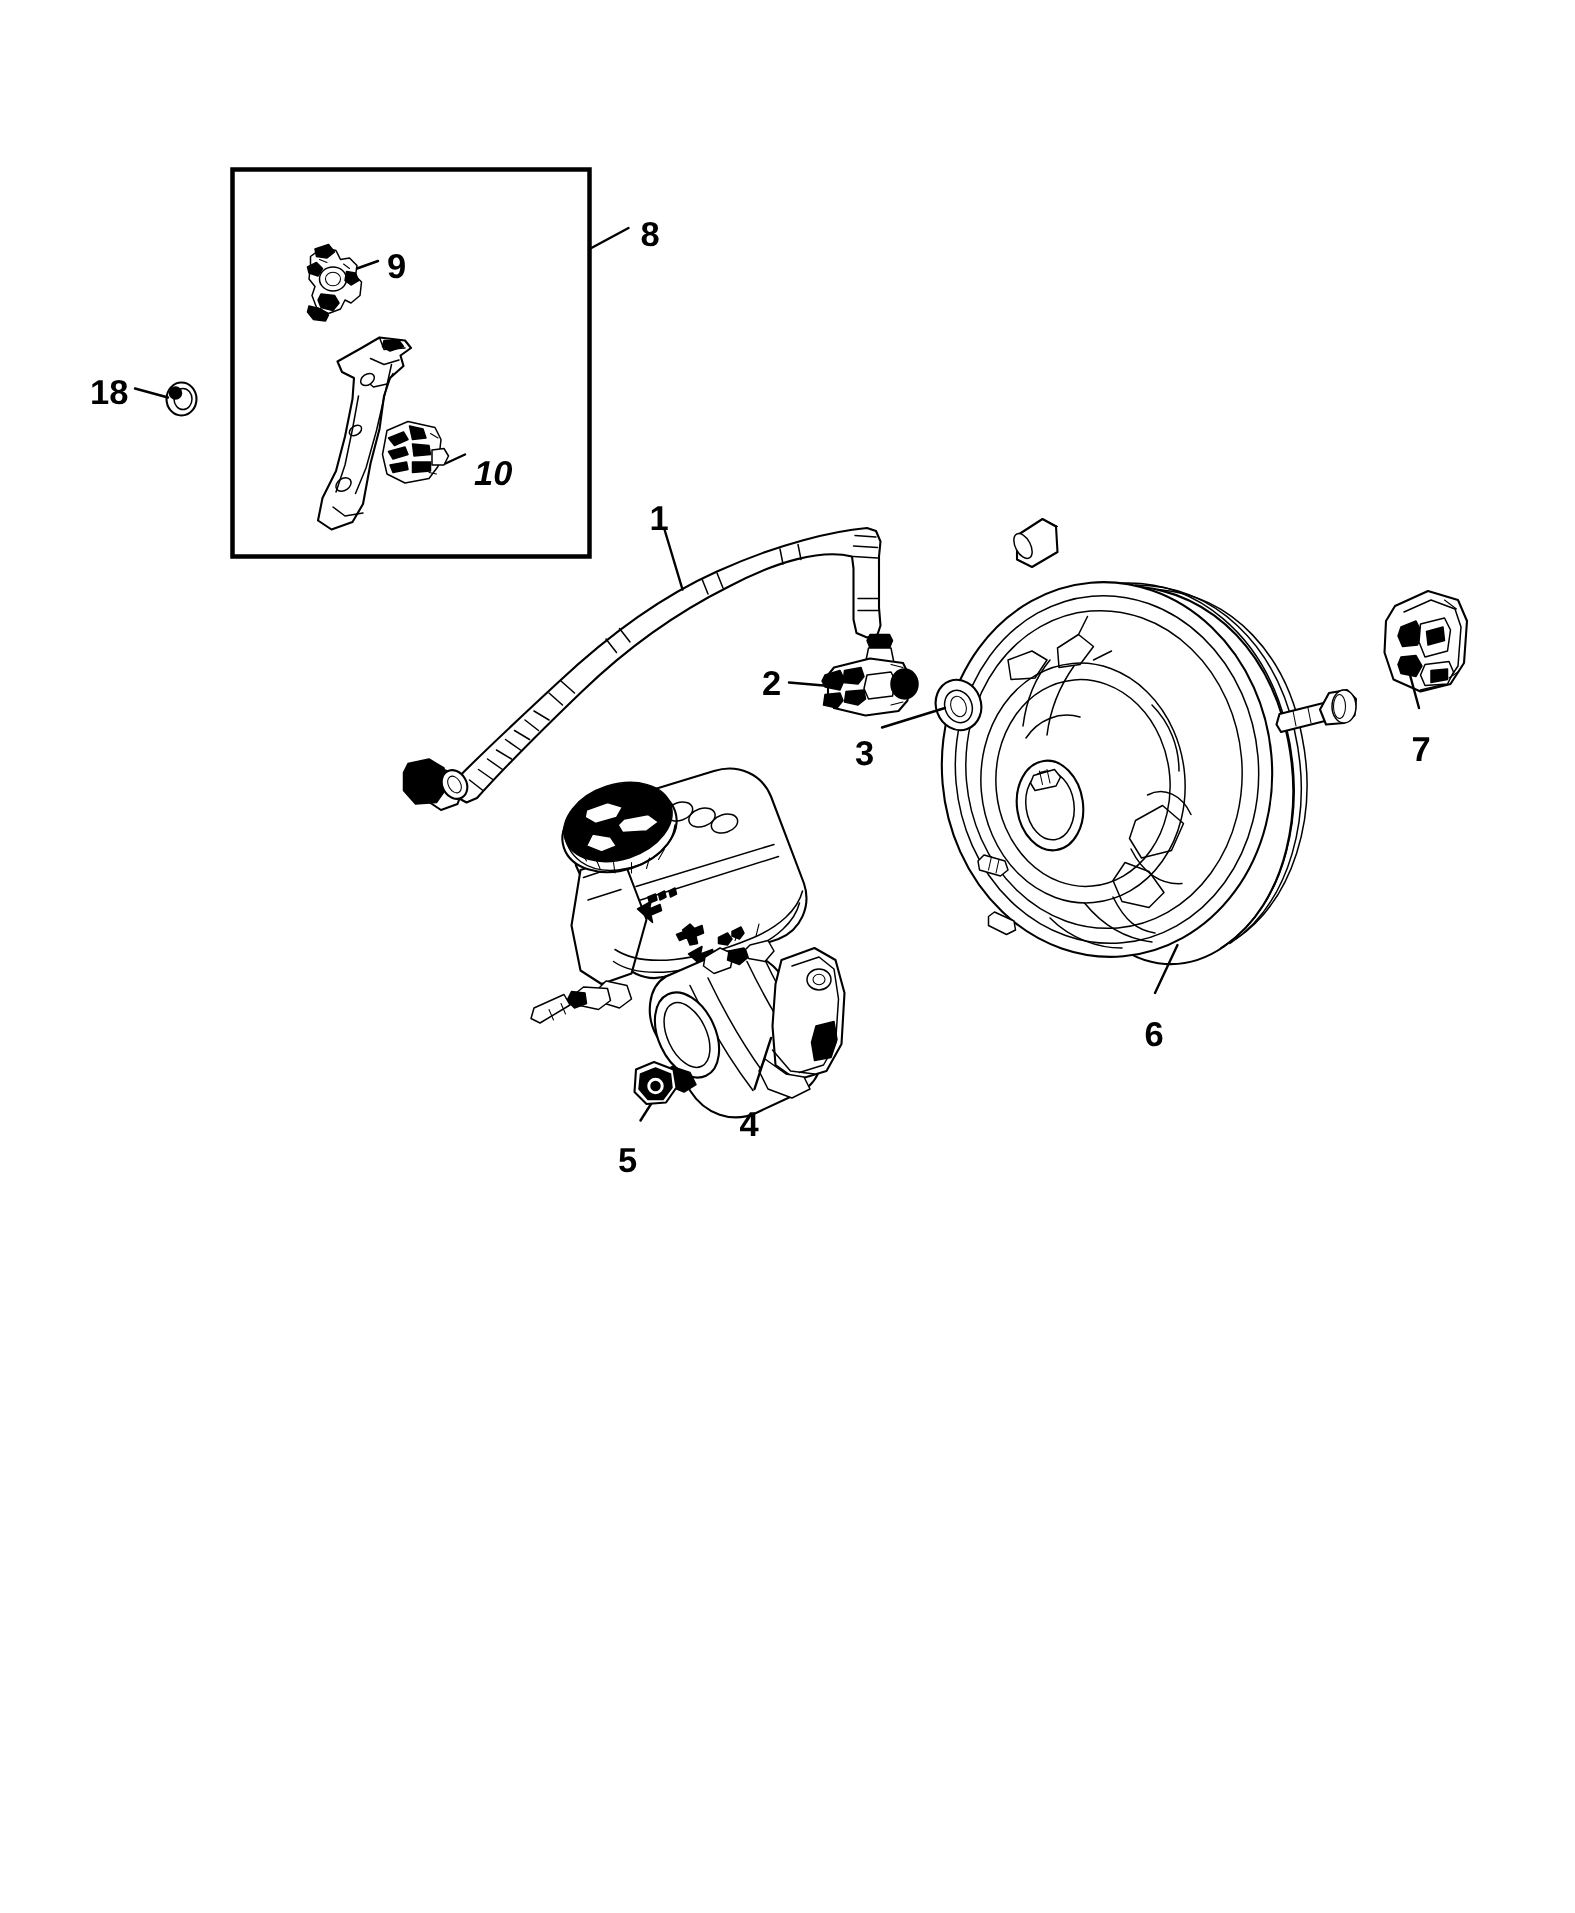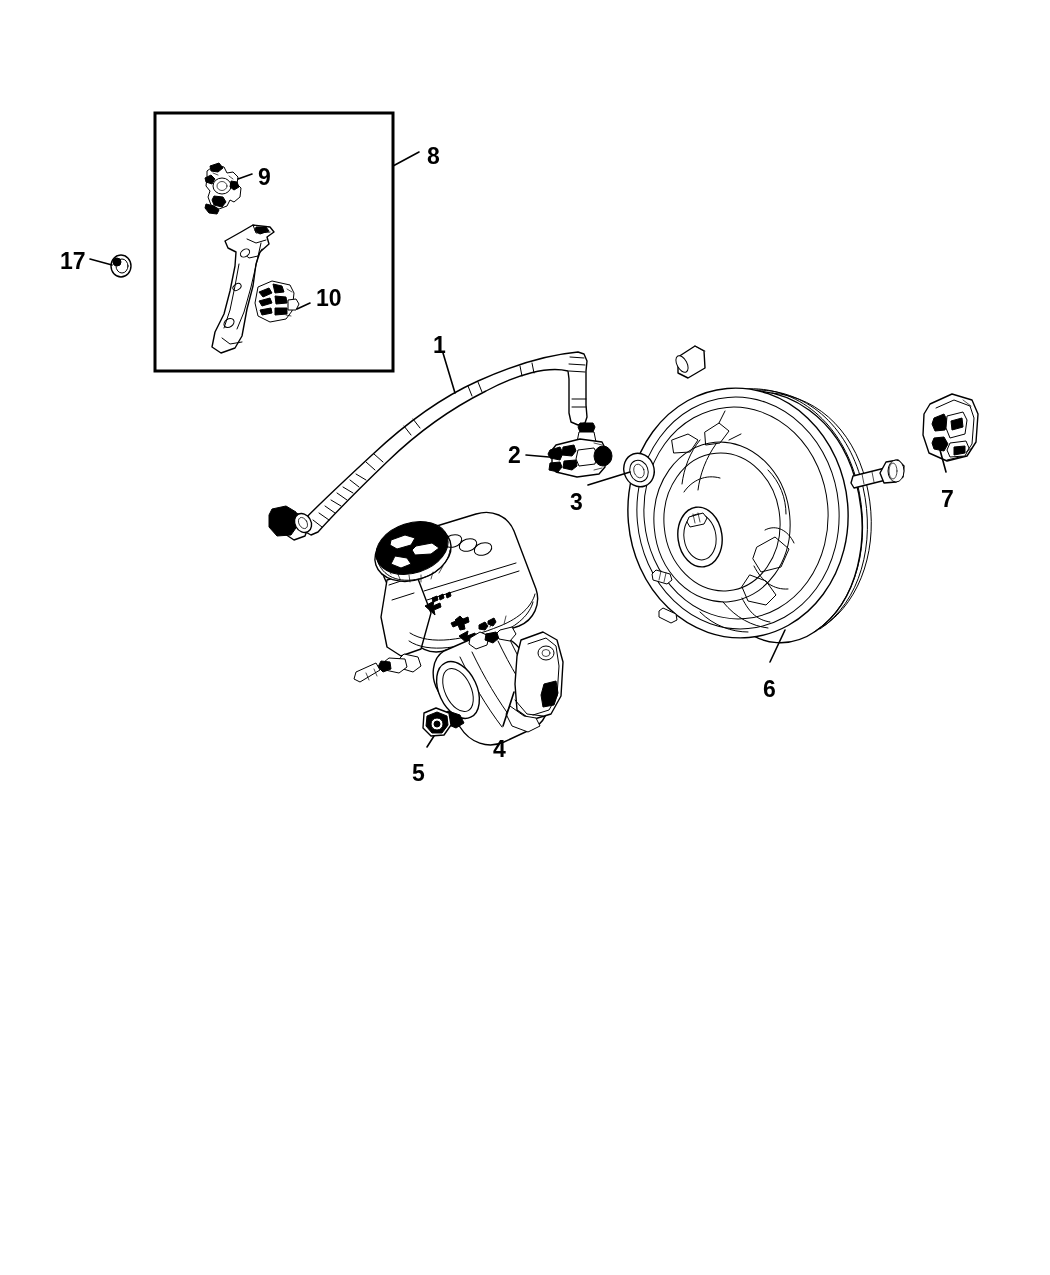--- a/index.html
+++ b/index.html
@@ -357,16 +357,16 @@
 
   <div class="callout" style="left:433px; top:334px;">1</div>
   <div class="callout" style="left:508px; top:444px;">2</div>
   <div class="callout" style="left:570px; top:491px;">3</div>
   <div class="callout" style="left:493px; top:738px;">4</div>
   <div class="callout" style="left:412px; top:762px;">5</div>
   <div class="callout" style="left:763px; top:678px;">6</div>
   <div class="callout" style="left:941px; top:488px;">7</div>
   <div class="callout" style="left:427px; top:145px;">8</div>
   <div class="callout" style="left:258px; top:166px;">9</div>
-  <div class="callout" style="left:316px; top:287px;">10</div>
-  <div class="callout" style="left:60px;  top:250px;">17</div>
+  <div class="callout" style="left:316px; top:304px;font-style:italic;">10</div>
+  <div class="callout" style="left:60px;  top:250px;">18</div>
 
 </div>
 
 </body></html>

